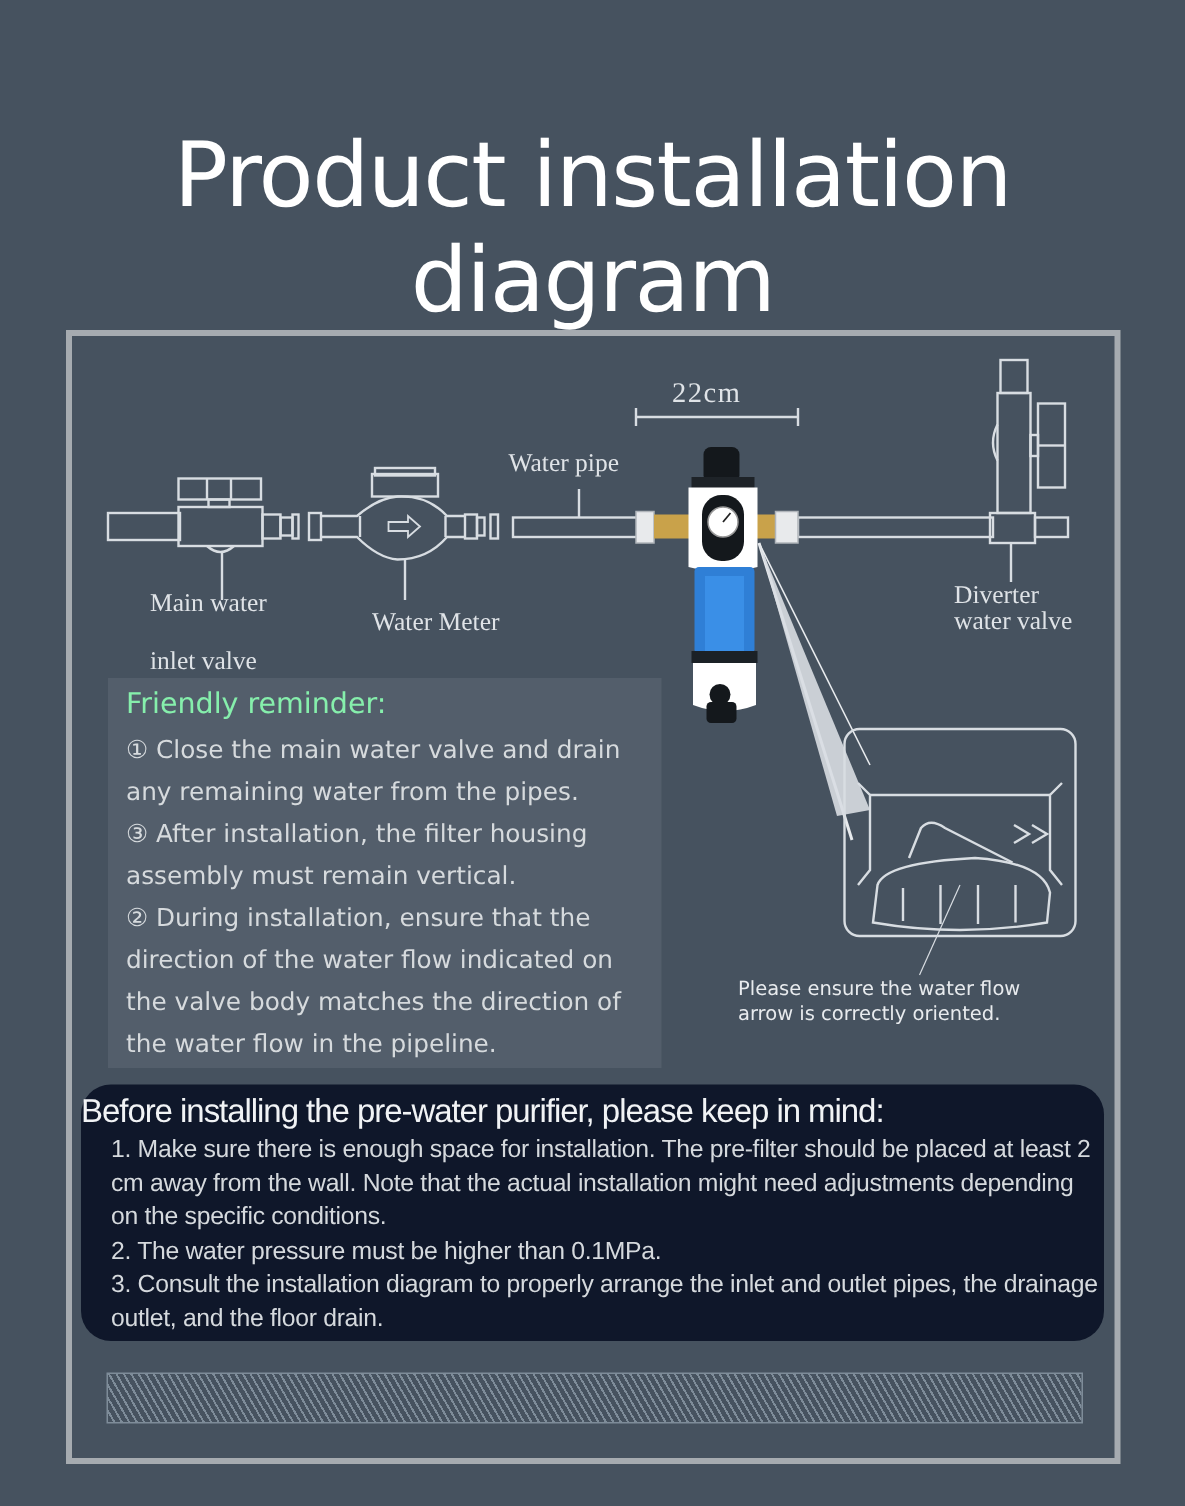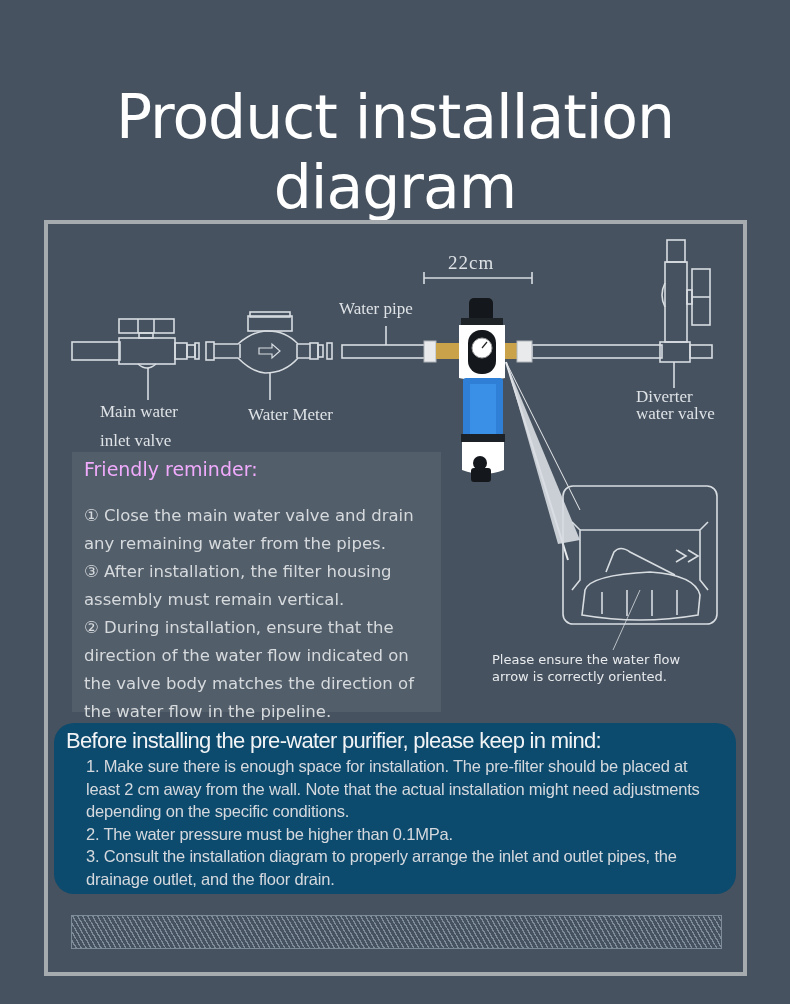--- a/index.html
+++ b/index.html
@@ -3,24 +3,24 @@
 <meta charset="utf-8">
 <style>
   * { margin:0; padding:0; box-sizing:border-box; }
   html, body { width:790px; height:1004px; background:#46525f; overflow:hidden; }
   body { font-family:"Liberation Sans", "DejaVu Sans", sans-serif; color:#e6e9ec; position:relative; }
   .title { position:absolute; left:0; top:82px; width:790px; text-align:center; font-size:60px; color:#ffffff; font-family:"DejaVu Sans", sans-serif; letter-spacing:-1px; font-weight:normal; }
   .frame { position:absolute; left:44px; top:220px; width:703px; height:756px; border:4px solid #a6abb0; border-right-width:4px; }
   .diagram { position:absolute; left:0; top:0; width:790px; height:720px; }
   .label { position:absolute; color:#dfe3e7; font-family:Liberation Serif, serif; font-size:17px; line-height:17px; }
   .reminder { position:absolute; left:72px; top:452px; width:369px; height:260px; background:#535e6b; padding:6px 12px; }
-  .reminder h3 { font-weight:normal; font-size:19px; color:#f0abfc; font-family:"DejaVu Sans", sans-serif; margin-bottom:22px; }
+  .reminder h3 { font-weight:normal; font-size:19px; color:#86efac; font-family:"DejaVu Sans", sans-serif; margin-bottom:6px; }
   .reminder p { font-size:16.5px; line-height:28px; color:#d6dadd; font-family:"DejaVu Sans", sans-serif; }
   .flow-note { position:absolute; left:492px; top:651px; font-size:13px; line-height:17px; color:#e8ebee; font-family:"DejaVu Sans", sans-serif; }
-  .notice { position:absolute; left:54px; top:723px; width:682px; height:171px; background:#0c4a6e; border-radius:20px; padding:4px 12px; }
+  .notice { position:absolute; left:54px; top:723px; width:682px; height:171px; background:#0f172a; border-radius:20px; padding:4px 0; }
   .notice h3 { font-weight:normal; font-size:22px; line-height:28px; color:#f1f3f5; letter-spacing:-0.7px; font-family:"Liberation Sans", sans-serif; }
   .notice p { font-size:16.5px; line-height:22.5px; color:#d5d9dd; letter-spacing:-0.2px; font-family:"Liberation Sans", sans-serif;margin-left:20px; }
   .hatch { position:absolute; left:71px; top:915px; width:651px; height:34px; border:1px solid #7e8c99;
     background: repeating-linear-gradient(60deg, #46525f 0px, #46525f 3px, #7e8c99 3px, #7e8c99 4.3px); }
 </style>
 </head>
 <body>
 
 <h1 class="title">Product installation diagram</h1>
 
@@ -116,21 +116,21 @@
     <rect x="470" y="384" width="26" height="50" fill="#3f96ee" opacity="0.7"></rect>
     <rect x="461" y="434" width="44" height="8" fill="#1b2126"></rect>
     <path d="M462 442 L504 442 L504 470 Q483 478 462 470 Z" fill="#ffffff"></path>
     <circle cx="480" cy="463" r="7" fill="#14181c"></circle>
     <rect x="471" y="468" width="20" height="14" rx="3" fill="#14181c"></rect>
   </g>
 </svg>
 
 <div class="label" style="left:448px;top:254px;font-size:19px;letter-spacing:1px;">22cm</div>
 <div class="label" style="left:339px;top:300px;">Water pipe</div>
-<div class="label" style="left:100px;top:403px;">Main water</div>
+<div class="label" style="left:100px;top:393px;">Main water</div>
 <div class="label" style="left:100px;top:432px;">inlet valve</div>
 <div class="label" style="left:236px;top:406px;margin-left:12px;">Water Meter</div>
 <div class="label" style="left:636px;top:388px;">Diverter</div>
 <div class="label" style="left:636px;top:405px;">water valve</div>
 
 <div class="reminder">
   <h3>Friendly reminder:</h3>
   <p>① Close the main water valve and drain any remaining water from the pipes.</p>
   <p>③ After installation, the filter housing assembly must remain vertical.</p>
   <p>② During installation, ensure that the direction of the water flow indicated on the valve body matches the direction of the water flow in the pipeline.</p>

